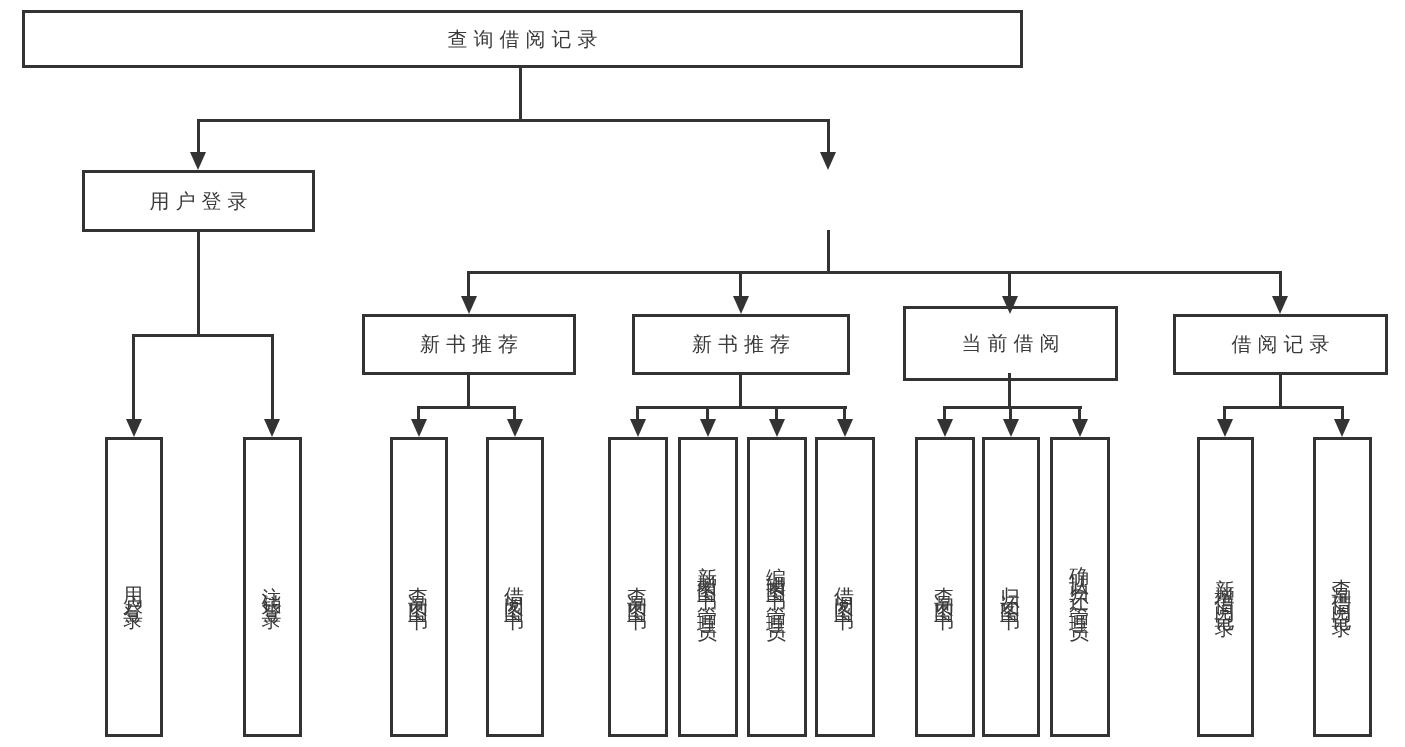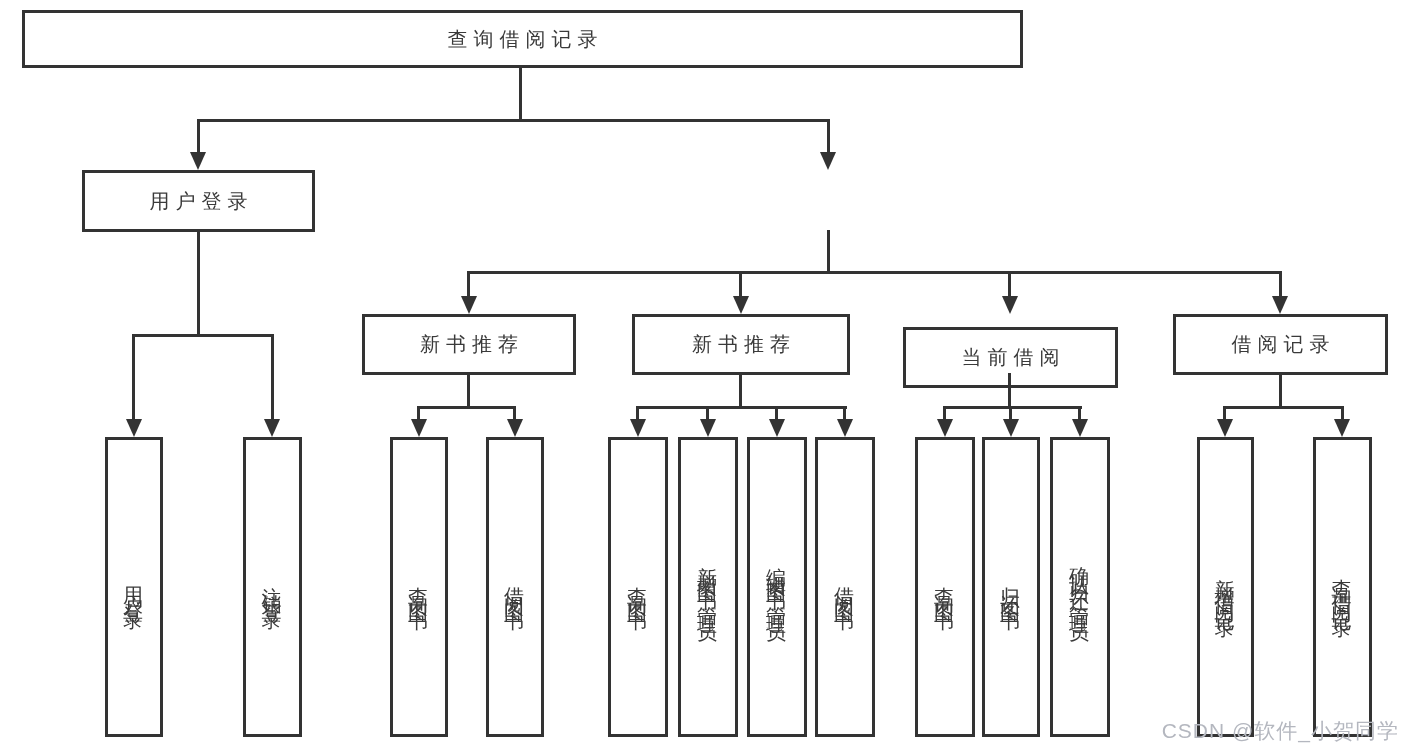--- a/index.html
+++ b/index.html
@@ -37,21 +37,21 @@
 
   <div class="hbox" style="left:22px;top:10px;width:1001px;height:58px">查询借阅记录</div>
 
   <div class="hbox" style="left:82px;top:170px;width:233px;height:62px">用户登录</div>
 
 
   <div class="hbox" style="left:362px;top:314px;width:214px;height:61px">新书推荐</div>
 
   <div class="hbox" style="left:632px;top:314px;width:218px;height:61px">新书推荐</div>
 
-  <div class="hbox" style="left:903px;top:327px;width:215px;height:61px">当前借阅</div>
+  <div class="hbox" style="left:903px;top:306px;width:215px;height:75px">当前借阅</div>
 
   <div class="hbox" style="left:1173px;top:314px;width:215px;height:61px">借阅记录</div>
 
   <div class="vbox" style="left:105px;width:58px">用户登录</div>
   <div class="vbox" style="left:243px;width:59px">注销登录</div>
 
   <div class="vbox" style="left:390px;width:58px">查询图书</div>
   <div class="vbox" style="left:486px;width:58px">借阅图书</div>
 
   <div class="vbox" style="left:608px;width:60px">查询图书</div>
@@ -118,15 +118,14 @@
   <div class="line" style="left:1078px;top:406px;width:3px;height:16px"></div>
   <div class="arrow" style="left:1072px;top:419px"></div>
 
   <div class="line" style="left:1279px;top:373px;width:3px;height:36px"></div>
   <div class="line" style="left:1223px;top:406px;width:121px;height:3px"></div>
   <div class="line" style="left:1223px;top:406px;width:3px;height:16px"></div>
   <div class="arrow" style="left:1217px;top:419px"></div>
   <div class="line" style="left:1341px;top:406px;width:3px;height:16px"></div>
   <div class="arrow" style="left:1334px;top:419px"></div>
 
-  <div class="watermark">CSDN @软件_小贺同学</div>
 
 </div>
 
 </body></html>

